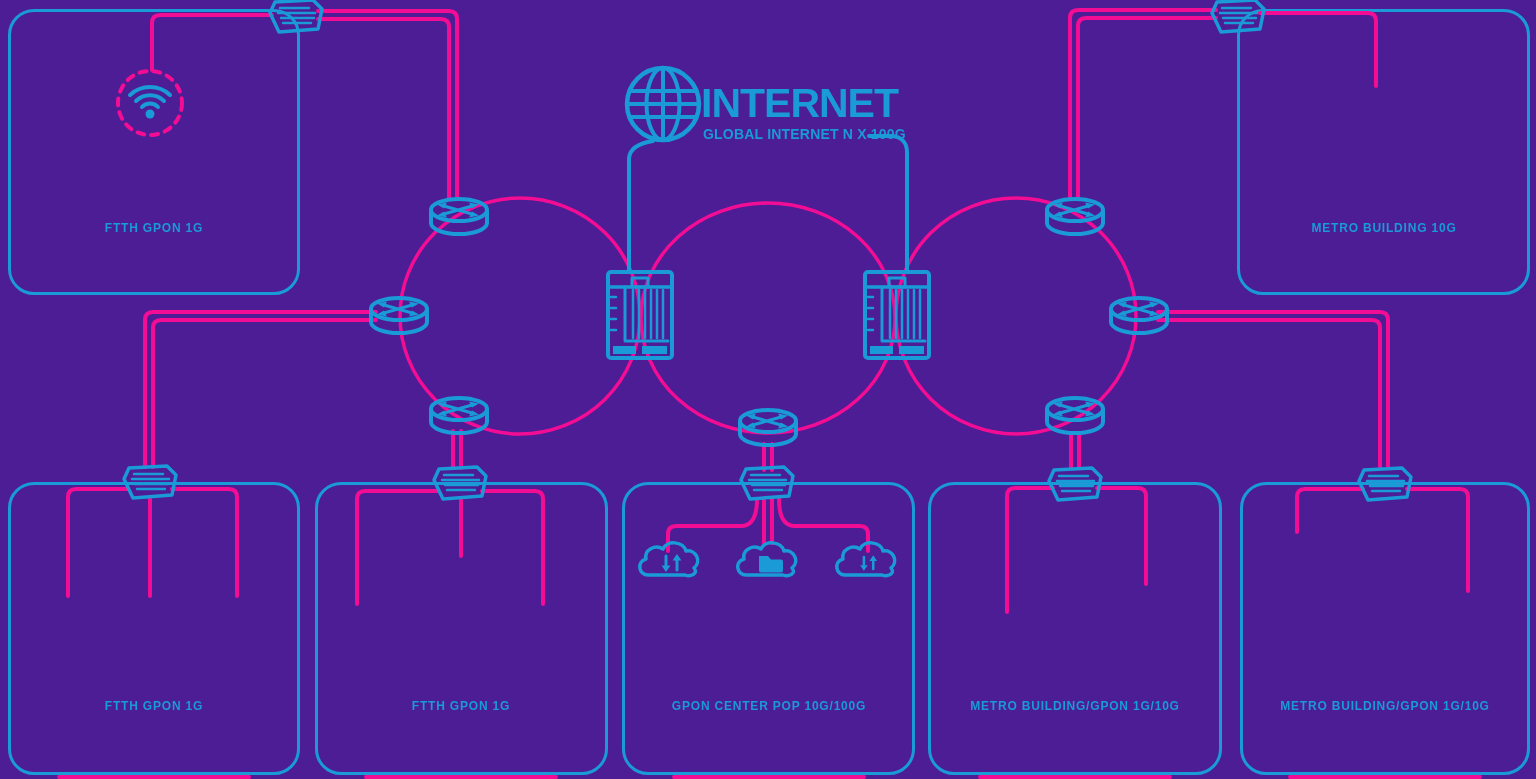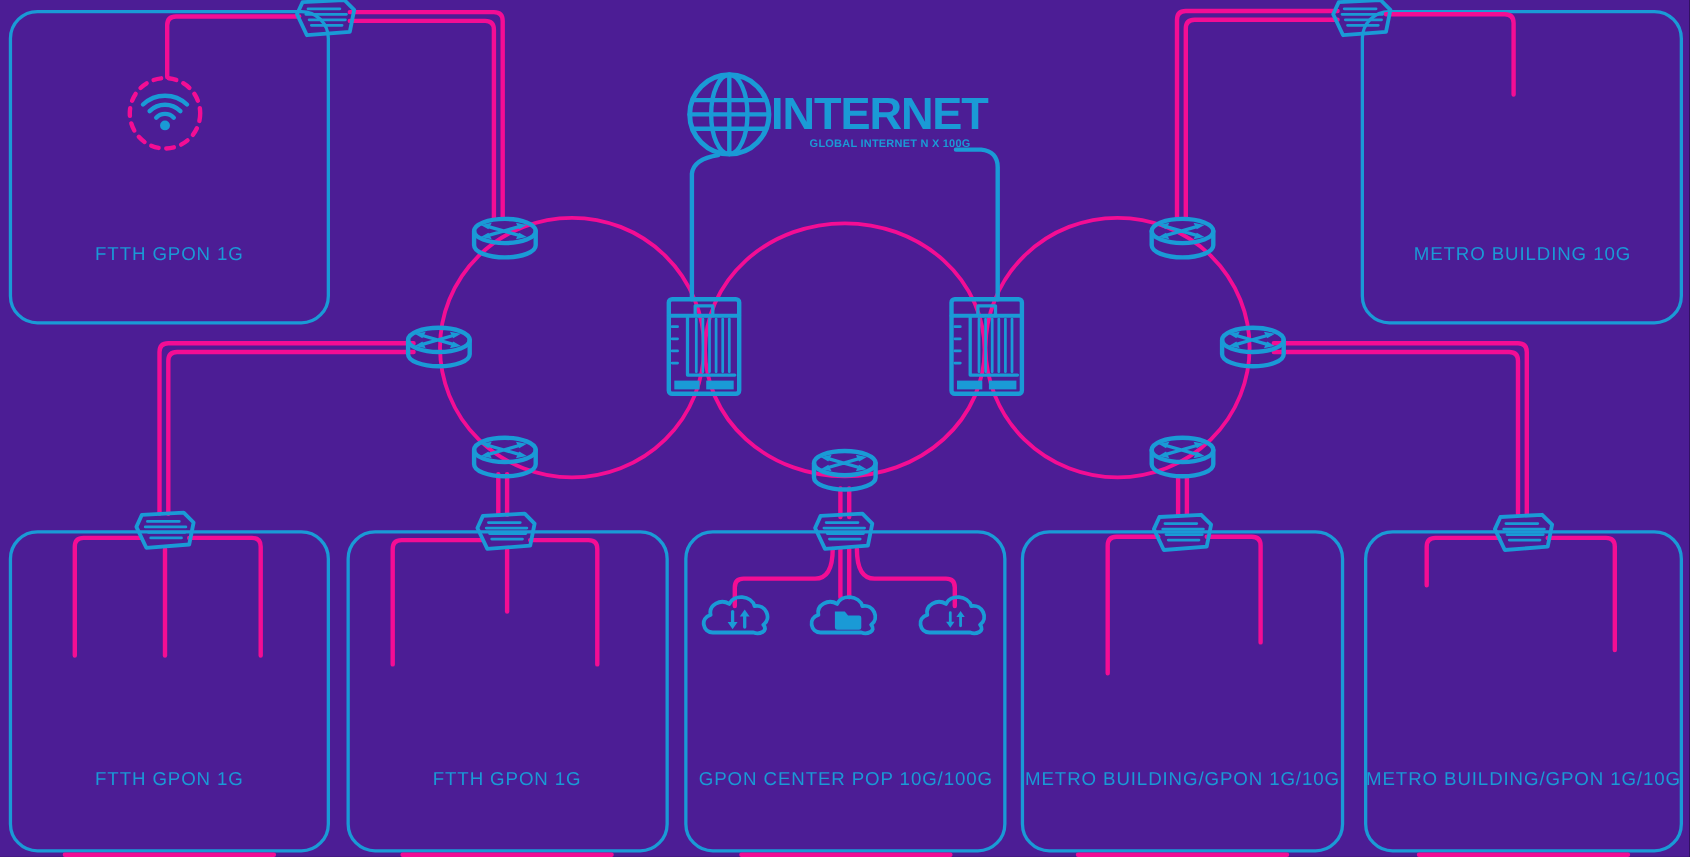--- a/index.html
+++ b/index.html
@@ -1,25 +1,25 @@
 <!DOCTYPE html>
 <html><head>
 <meta charset="utf-8">
 <style>
   html,body{margin:0;padding:0;background:#000;}
   .canvas{position:relative;width:1536px;height:779px;background:#4c1d95;overflow:hidden;
           font-family:"Liberation Sans",sans-serif;padding-left:32px;}
   .zone-box{position:absolute;border:3px solid #1A9AD6;border-radius:26px;
             background:transparent;box-sizing:border-box;}
   .zone-label{position:absolute;transform:translateX(-50%);color:#1A9AD6;
-              font-weight:normal;font-size:17px;letter-spacing:.8px;white-space:nowrap;}
+              font-weight:bold;font-size:12px;letter-spacing:.8px;white-space:nowrap;}
   .internet-title{position:absolute;left:701px;top:80px;color:#1A9AD6;font-weight:bold;
                   font-size:41px;letter-spacing:-1px;white-space:nowrap;}
   .internet-subtitle{position:absolute;left:703px;top:126px;color:#1A9AD6;font-weight:bold;
-                     font-size:10px;letter-spacing:.2px;white-space:nowrap;margin-left:33px;}
+                     font-size:14px;letter-spacing:.2px;white-space:nowrap;}
   svg.wires{position:absolute;left:0;top:0;}
   .pk{stroke:#F30D94;fill:none;stroke-width:4;stroke-linecap:round;stroke-linejoin:round;}
   .pk35{stroke:#F30D94;fill:none;stroke-width:3.5;}
   .bl{stroke:#1A9AD6;fill:none;stroke-width:4;stroke-linecap:round;stroke-linejoin:round;}
   .ic{stroke:#1A9AD6;fill:none;stroke-linecap:round;stroke-linejoin:round;}
   .icf{fill:#1A9AD6;stroke:none;}
 </style>
 </head>
 <body>
 

